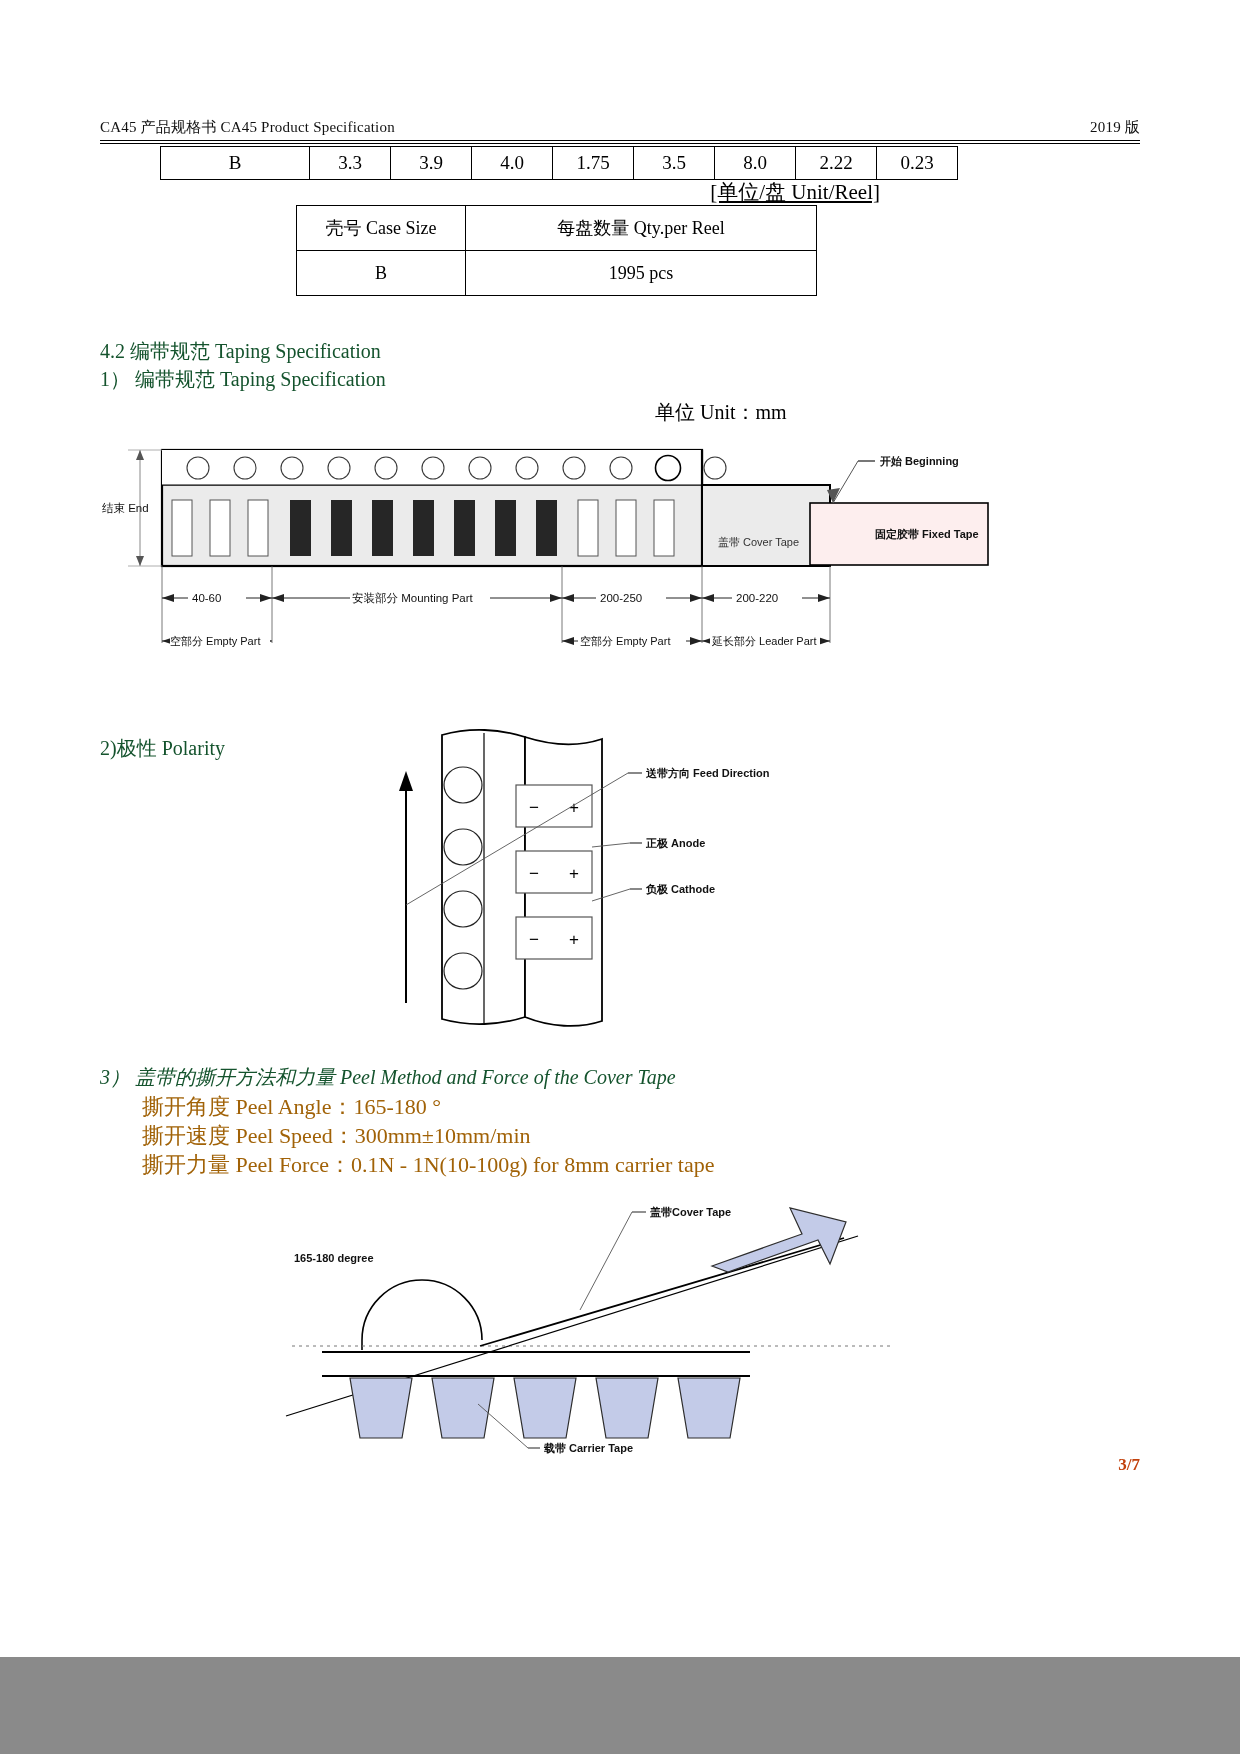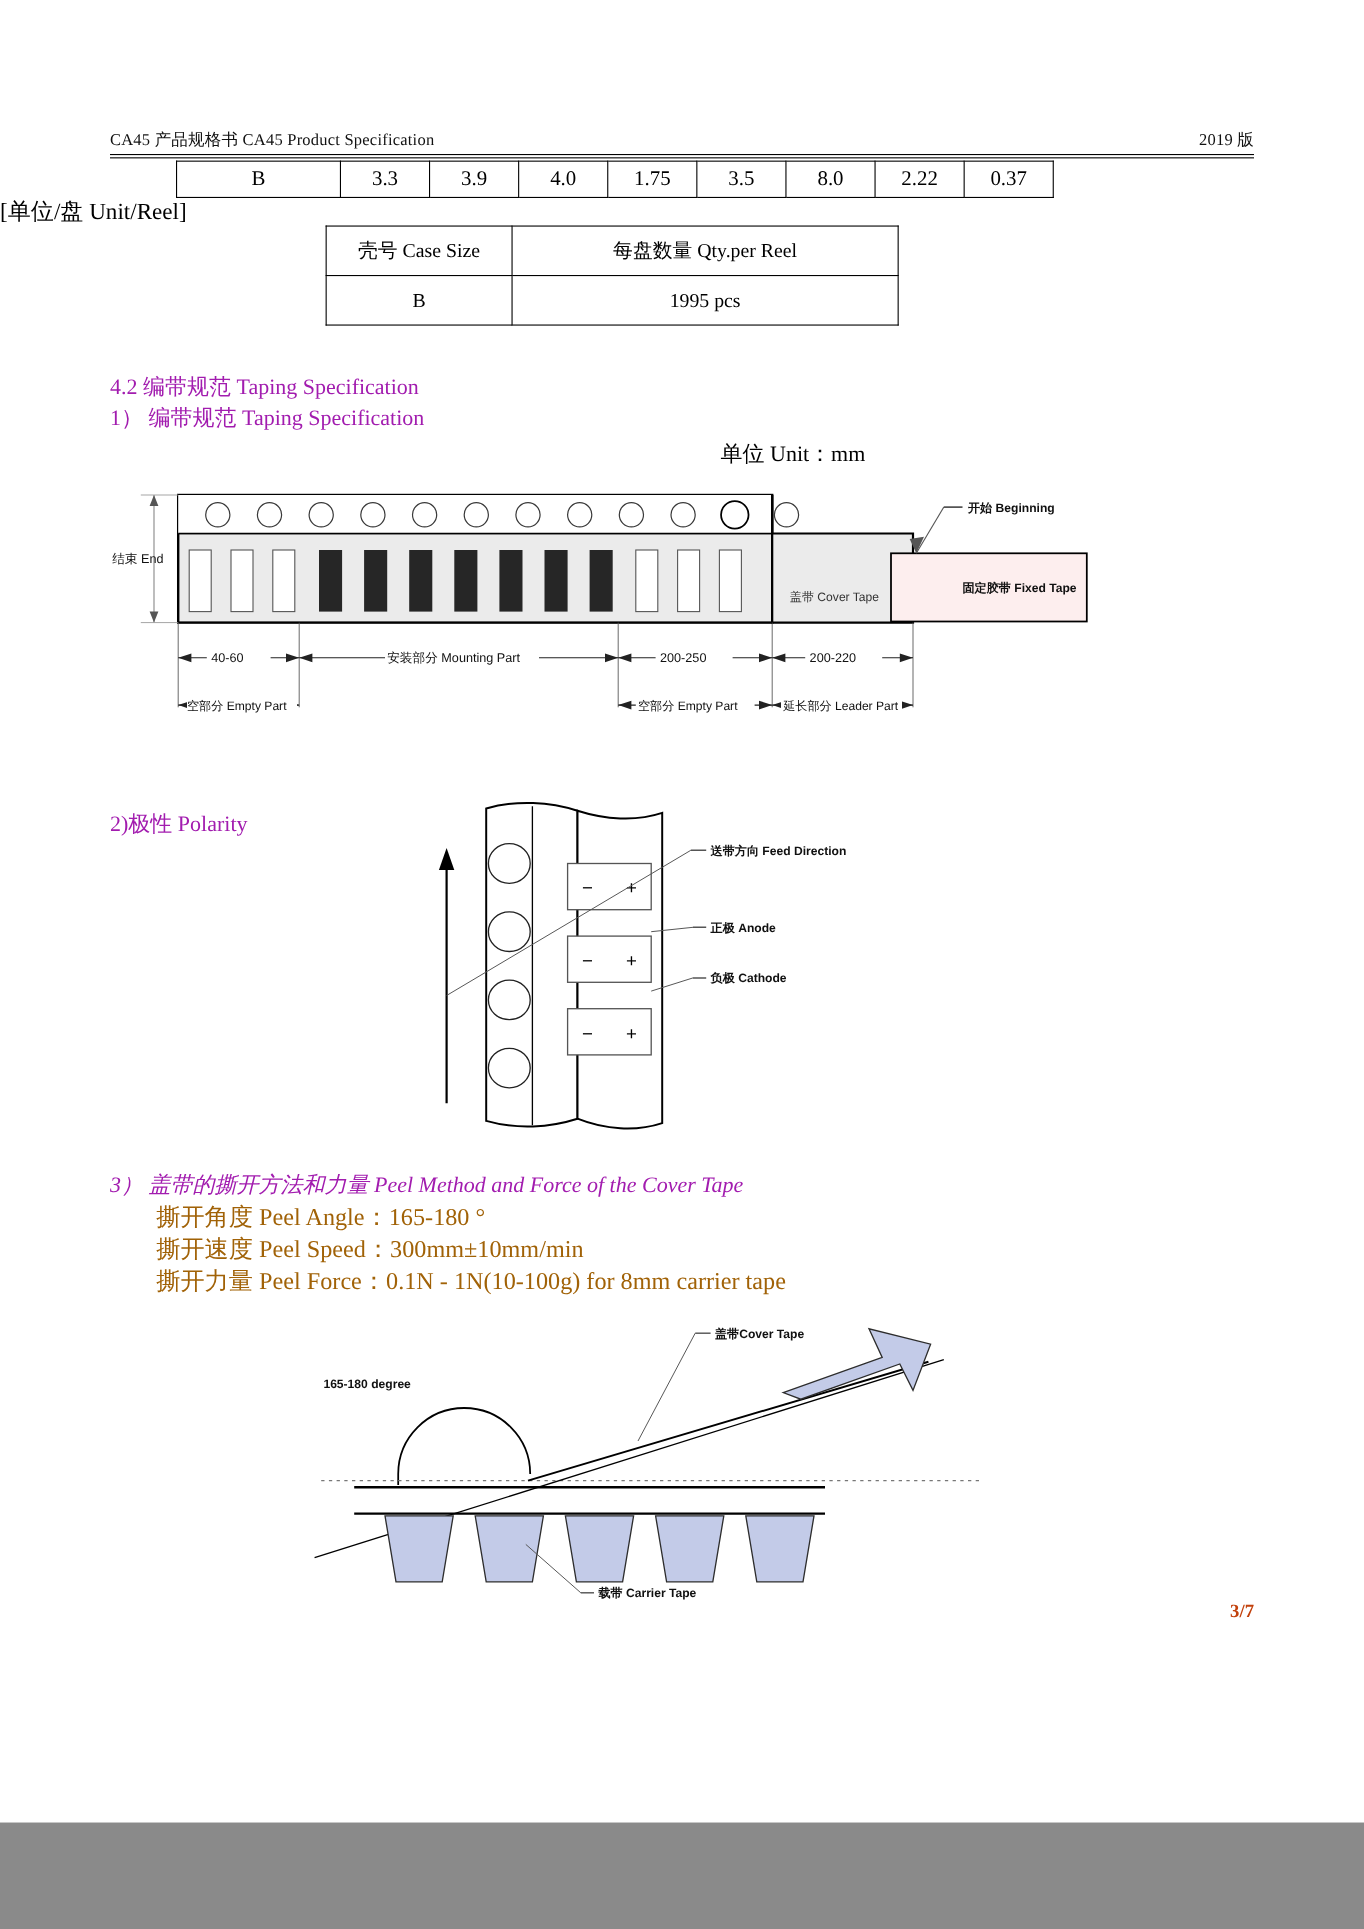--- a/index.html
+++ b/index.html
@@ -17,34 +17,34 @@
   .hdr-rule2{position:absolute;left:100px;top:143px;width:1040px;height:0;border-top:1px solid #000;}
 
   
   .tbl-top{position:absolute;left:160px;top:146px;border-collapse:collapse;}
   .tbl-top td{
     border:1.3px solid #000;height:30px;text-align:center;vertical-align:middle;
     font-size:19px;font-family:"Liberation Serif",serif;color:#000;
   }
 
   .unit-reel{
-    position:absolute;left:0;top:178px;width:880px;
-    font-size:21px;color:#000;
+    position:absolute;left:0;top:178px;width:880px;text-align:right;
+    font-size:21px;color:#000;text-decoration:underline;
   }
 
   
   .tbl-case{position:absolute;left:296px;top:205px;border-collapse:collapse;}
   .tbl-case td{
     border:1.2px solid #000;height:42px;text-align:center;vertical-align:middle;
     font-size:18px;color:#000;
   }
   .tbl-case td.c1{width:166px;}
   .tbl-case td.c2{width:348px;}
 
-  .sec{position:absolute;font-size:20px;color:#a21caf;white-space:nowrap;}
+  .sec{position:absolute;font-size:20px;color:#14532d;white-space:nowrap;}
   .sec-42{left:100px;top:338px;}
   .sec-1{left:100px;top:366px;}
   .unit-mm{position:absolute;left:655px;top:399px;font-size:20px;}
 
   .sec-2{position:absolute;left:100px;top:735px;font-size:20px;}
 
   .sec-3{position:absolute;left:100px;top:1064px;font-size:20px;font-style:italic;}
   .sub{position:absolute;font-size:22px;color:#a16207;white-space:nowrap;}
   .sub1{left:142px;top:1092px;}
   .sub2{left:142px;top:1121px;}
@@ -76,21 +76,21 @@
     <tbody>
         <tr>
       <td style="width:146px">B</td>
       <td style="width:78px">3.3</td>
       <td style="width:78px">3.9</td>
       <td style="width:78px">4.0</td>
       <td style="width:78px">1.75</td>
       <td style="width:78px">3.5</td>
       <td style="width:78px">8.0</td>
       <td style="width:78px">2.22</td>
-      <td style="width:78px">0.37</td>
+      <td style="width:78px">0.23</td>
     </tr>
   </tbody>
     </table>
 
   <div class="unit-reel">[单位/盘 Unit/Reel]</div>
 
   <table class="tbl-case">
     <tbody>
         <tr>
       <td class="c1">壳号 Case Size</td>

